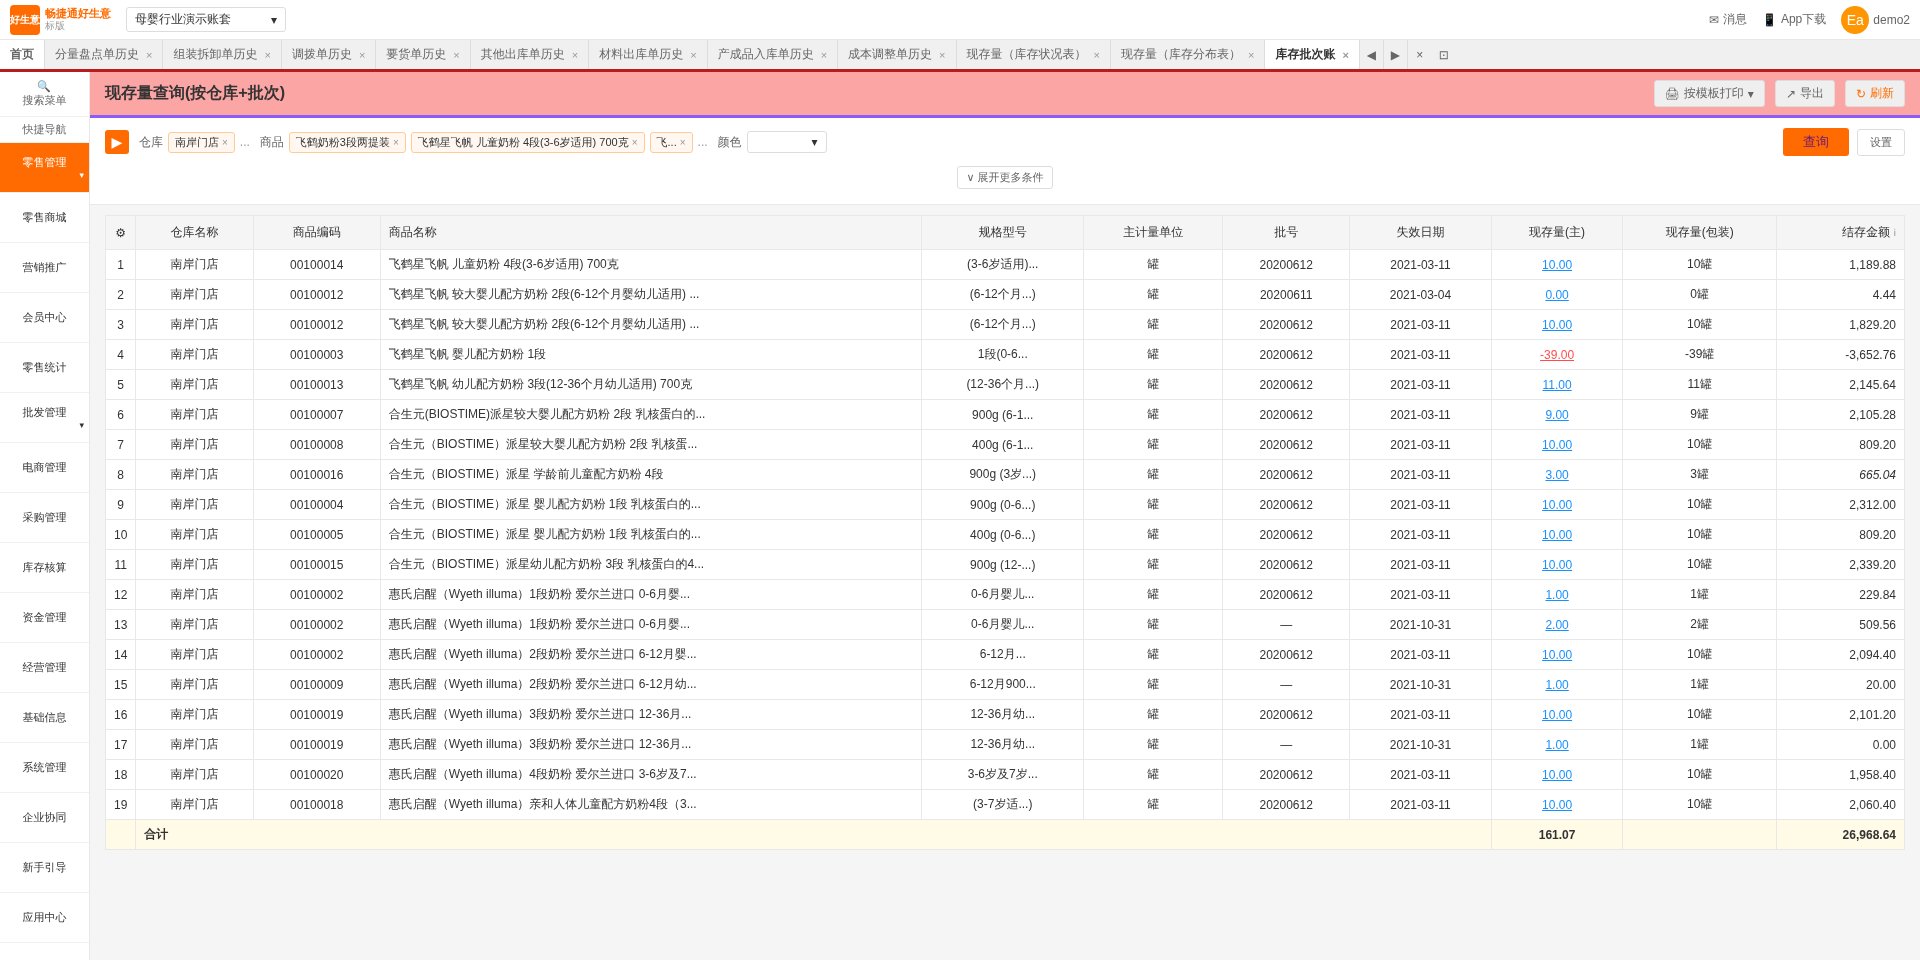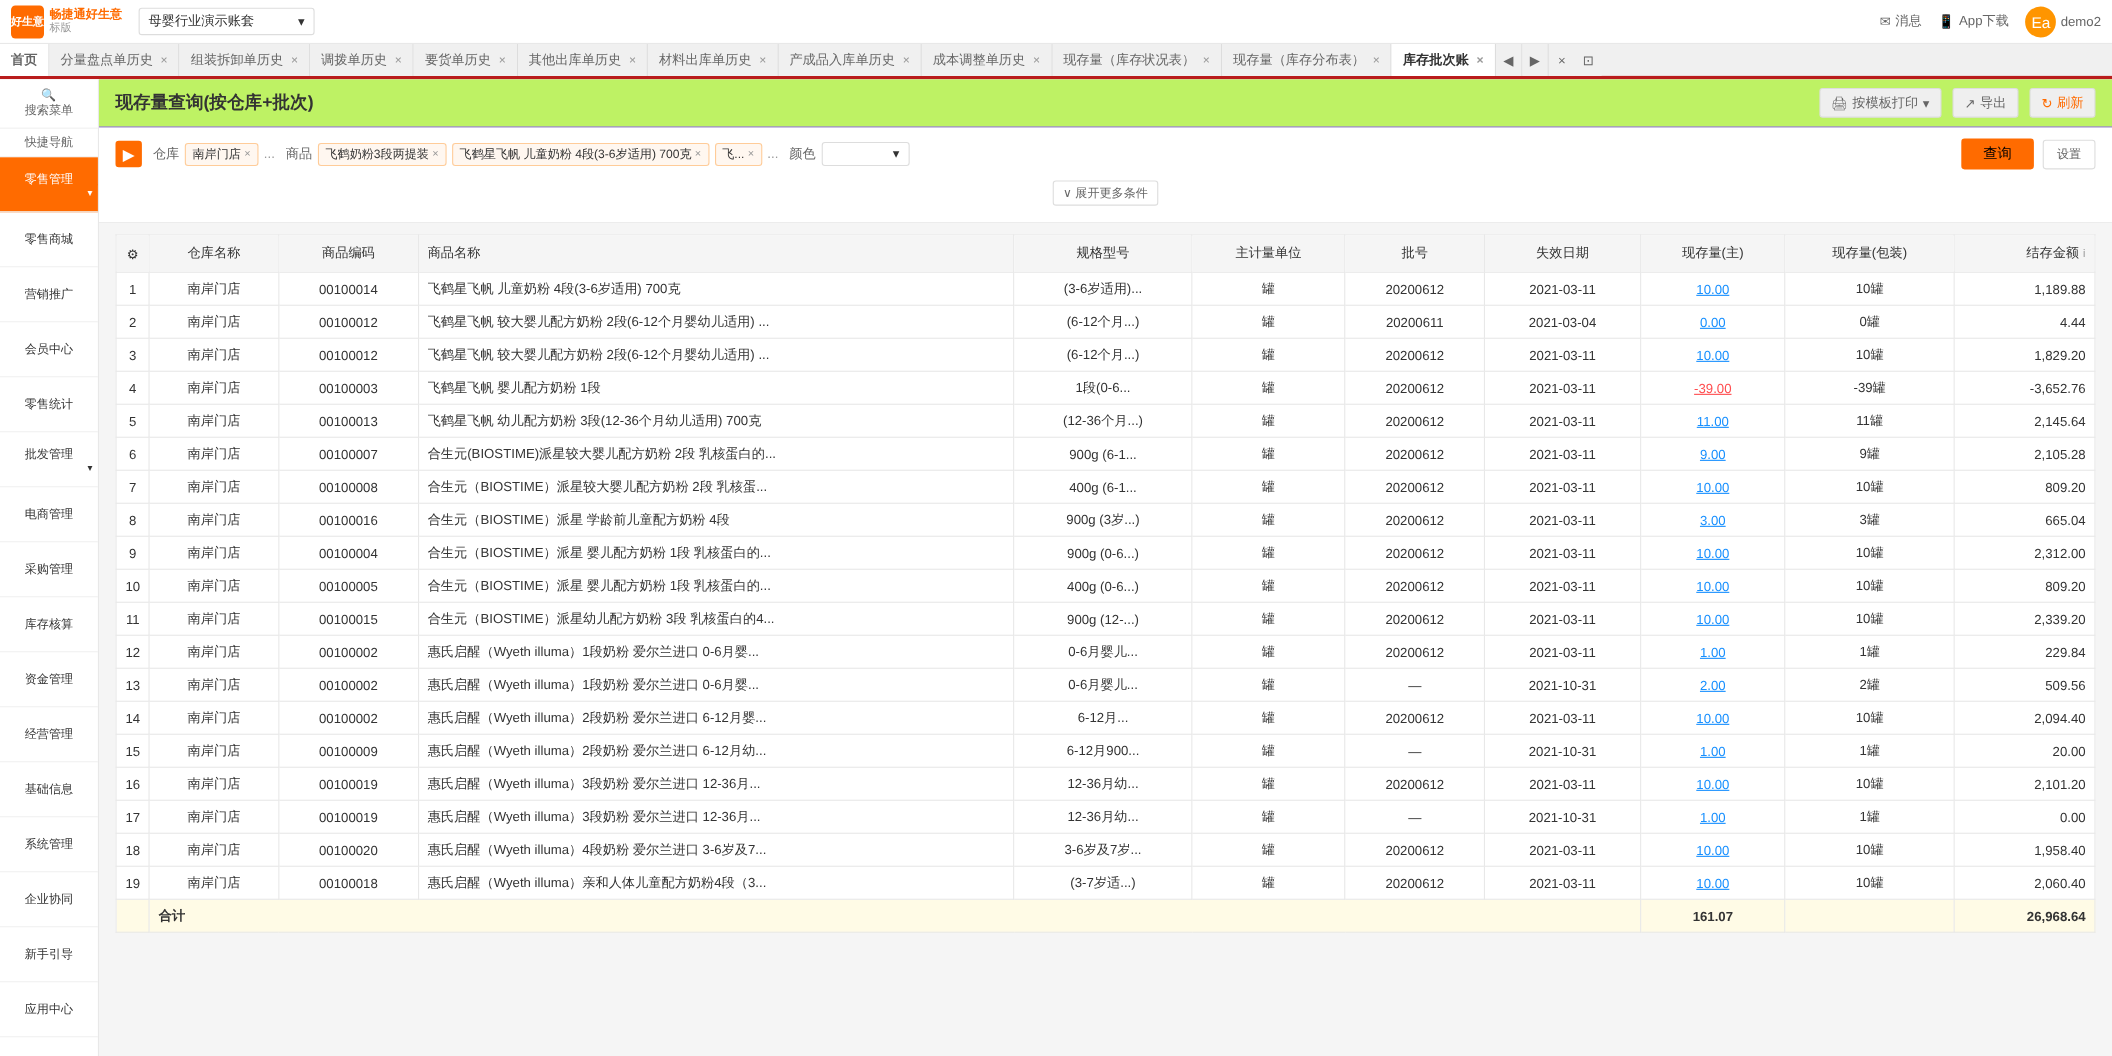--- a/index.html
+++ b/index.html
@@ -34,39 +34,39 @@
     .sidebar-quick { padding: 5px; text-align: center; font-size: 11px; color: #666; cursor: pointer; border-bottom: 1px solid #f0f0f0; }
     .sidebar-item { display: flex; flex-direction: column; align-items: center; justify-content: center; padding: 10px 5px; font-size: 11px; color: #333; cursor: pointer; border-bottom: 1px solid #f0f0f0; position: relative; min-height: 50px; }
     .sidebar-item.active { background: #ff6b00; color: #fff; }
     .sidebar-item.active::after { content: ''; position: absolute; right: -6px; top: 50%; transform: translateY(-50%); border: 6px solid transparent; border-left-color: #ff6b00; }
     .sidebar-item .arrow { font-size: 9px; margin-left: auto; }
 
     
     .content { flex: 1; display: flex; flex-direction: column; overflow: hidden; }
 
     
-    .page-header { display: flex; align-items: center; justify-content: space-between; padding: 8px 15px; background: #bef264; border-bottom: 1px solid #8b5cf6; }
+    .page-header { display: flex; align-items: center; justify-content: space-between; padding: 8px 15px; background: #fca5a5; border-bottom: 3px solid #8b5cf6; }
     .page-title { font-size: 16px; font-weight: bold; color: #333; }
     .page-actions { display: flex; align-items: center; gap: 10px; }
     .btn-template { display: flex; align-items: center; gap: 4px; border: 1px solid #ddd; border-radius: 3px; padding: 4px 10px; font-size: 12px; cursor: pointer; color: #666; }
     .btn-export { display: flex; align-items: center; gap: 4px; border: 1px solid #ddd; border-radius: 3px; padding: 4px 10px; font-size: 12px; cursor: pointer; color: #666; }
     .btn-refresh { display: flex; align-items: center; gap: 4px; border: 1px solid #ddd; border-radius: 3px; padding: 4px 10px; font-size: 12px; cursor: pointer; color: #ff6b00; }
 
     
     .filter-area { background: #fff; padding: 10px 15px; border-bottom: 1px solid #e8e8e8; }
     .filter-row { display: flex; align-items: center; gap: 10px; flex-wrap: nowrap; }
     .filter-expand-btn { width: 24px; height: 24px; background: #ff6b00; border-radius: 3px; display: flex; align-items: center; justify-content: center; color: #fff; cursor: pointer; font-size: 14px; flex-shrink: 0; }
     .filter-group { display: flex; align-items: center; gap: 5px; }
     .filter-label { color: #666; font-size: 12px; white-space: nowrap; }
     .filter-tags { display: flex; align-items: center; gap: 5px; flex-wrap: wrap; }
     .filter-tag { display: flex; align-items: center; gap: 3px; background: #fff7f0; border: 1px solid #ffcc99; border-radius: 3px; padding: 2px 6px; font-size: 11px; color: #333; }
     .filter-tag .tag-close { color: #999; cursor: pointer; font-size: 10px; }
     .filter-ellipsis { color: #999; font-size: 12px; }
     .filter-more-btn { display: flex; align-items: center; gap: 3px; border: 1px solid #ddd; border-radius: 3px; padding: 3px 8px; font-size: 11px; color: #666; cursor: pointer; background: #fff; margin: 0 auto; margin-top: 5px; }
-    .search-btn { background: #ff6b00; color: #000000; border: none; border-radius: 3px; padding: 5px 20px; font-size: 13px; cursor: pointer; }
+    .search-btn { background: #ff6b00; color: #701a75; border: none; border-radius: 3px; padding: 5px 20px; font-size: 13px; cursor: pointer; }
     .settings-btn { border: 1px solid #ddd; border-radius: 3px; padding: 5px 12px; font-size: 11px; cursor: pointer; color: #666; background: #fff; }
     .filter-dropdown { display: flex; align-items: center; gap: 3px; border: 1px solid #ddd; border-radius: 3px; padding: 3px 8px; font-size: 12px; cursor: pointer; color: #333; background: #fff; min-width: 100px; }
     .filter-buttons { display: flex; align-items: center; gap: 8px; margin-left: auto; }
 
     
     .expand-row { display: flex; justify-content: center; padding: 5px 0; }
 
     
     .table-container { flex: 1; overflow: auto; padding: 0 15px 10px 15px; background: #f5f5f5; }
     .data-table { width: 100%; background: #fff; border-collapse: collapse; margin-top: 10px; }
@@ -426,21 +426,21 @@
     <td>8</td>
     <td>南岸门店</td>
     <td>00100016</td>
     <td class="col-name-cell" title="合生元（BIOSTIME）派星 学龄前儿童配方奶粉 4段" style="text-align:left;max-width:300px;overflow:hidden;text-overflow:ellipsis;white-space:nowrap;">合生元（BIOSTIME）派星 学龄前儿童配方奶粉 4段</td>
     <td>900g (3岁...)</td>
     <td>罐</td>
     <td>20200612</td>
     <td>2021-03-11</td>
     <td><span class="link-value ">3.00</span></td>
     <td class="">3罐</td>
-    <td style="text-align:right;" class="">665.04</td>
+    <td style="text-align:right;font-style:italic;" class="">665.04</td>
   </tr>
             <tr>
     <td>9</td>
     <td>南岸门店</td>
     <td>00100004</td>
     <td class="col-name-cell" title="合生元（BIOSTIME）派星 婴儿配方奶粉 1段 乳核蛋白的..." style="text-align:left;max-width:300px;overflow:hidden;text-overflow:ellipsis;white-space:nowrap;">合生元（BIOSTIME）派星 婴儿配方奶粉 1段 乳核蛋白的...</td>
     <td>900g (0-6...)</td>
     <td>罐</td>
     <td>20200612</td>
     <td>2021-03-11</td>

